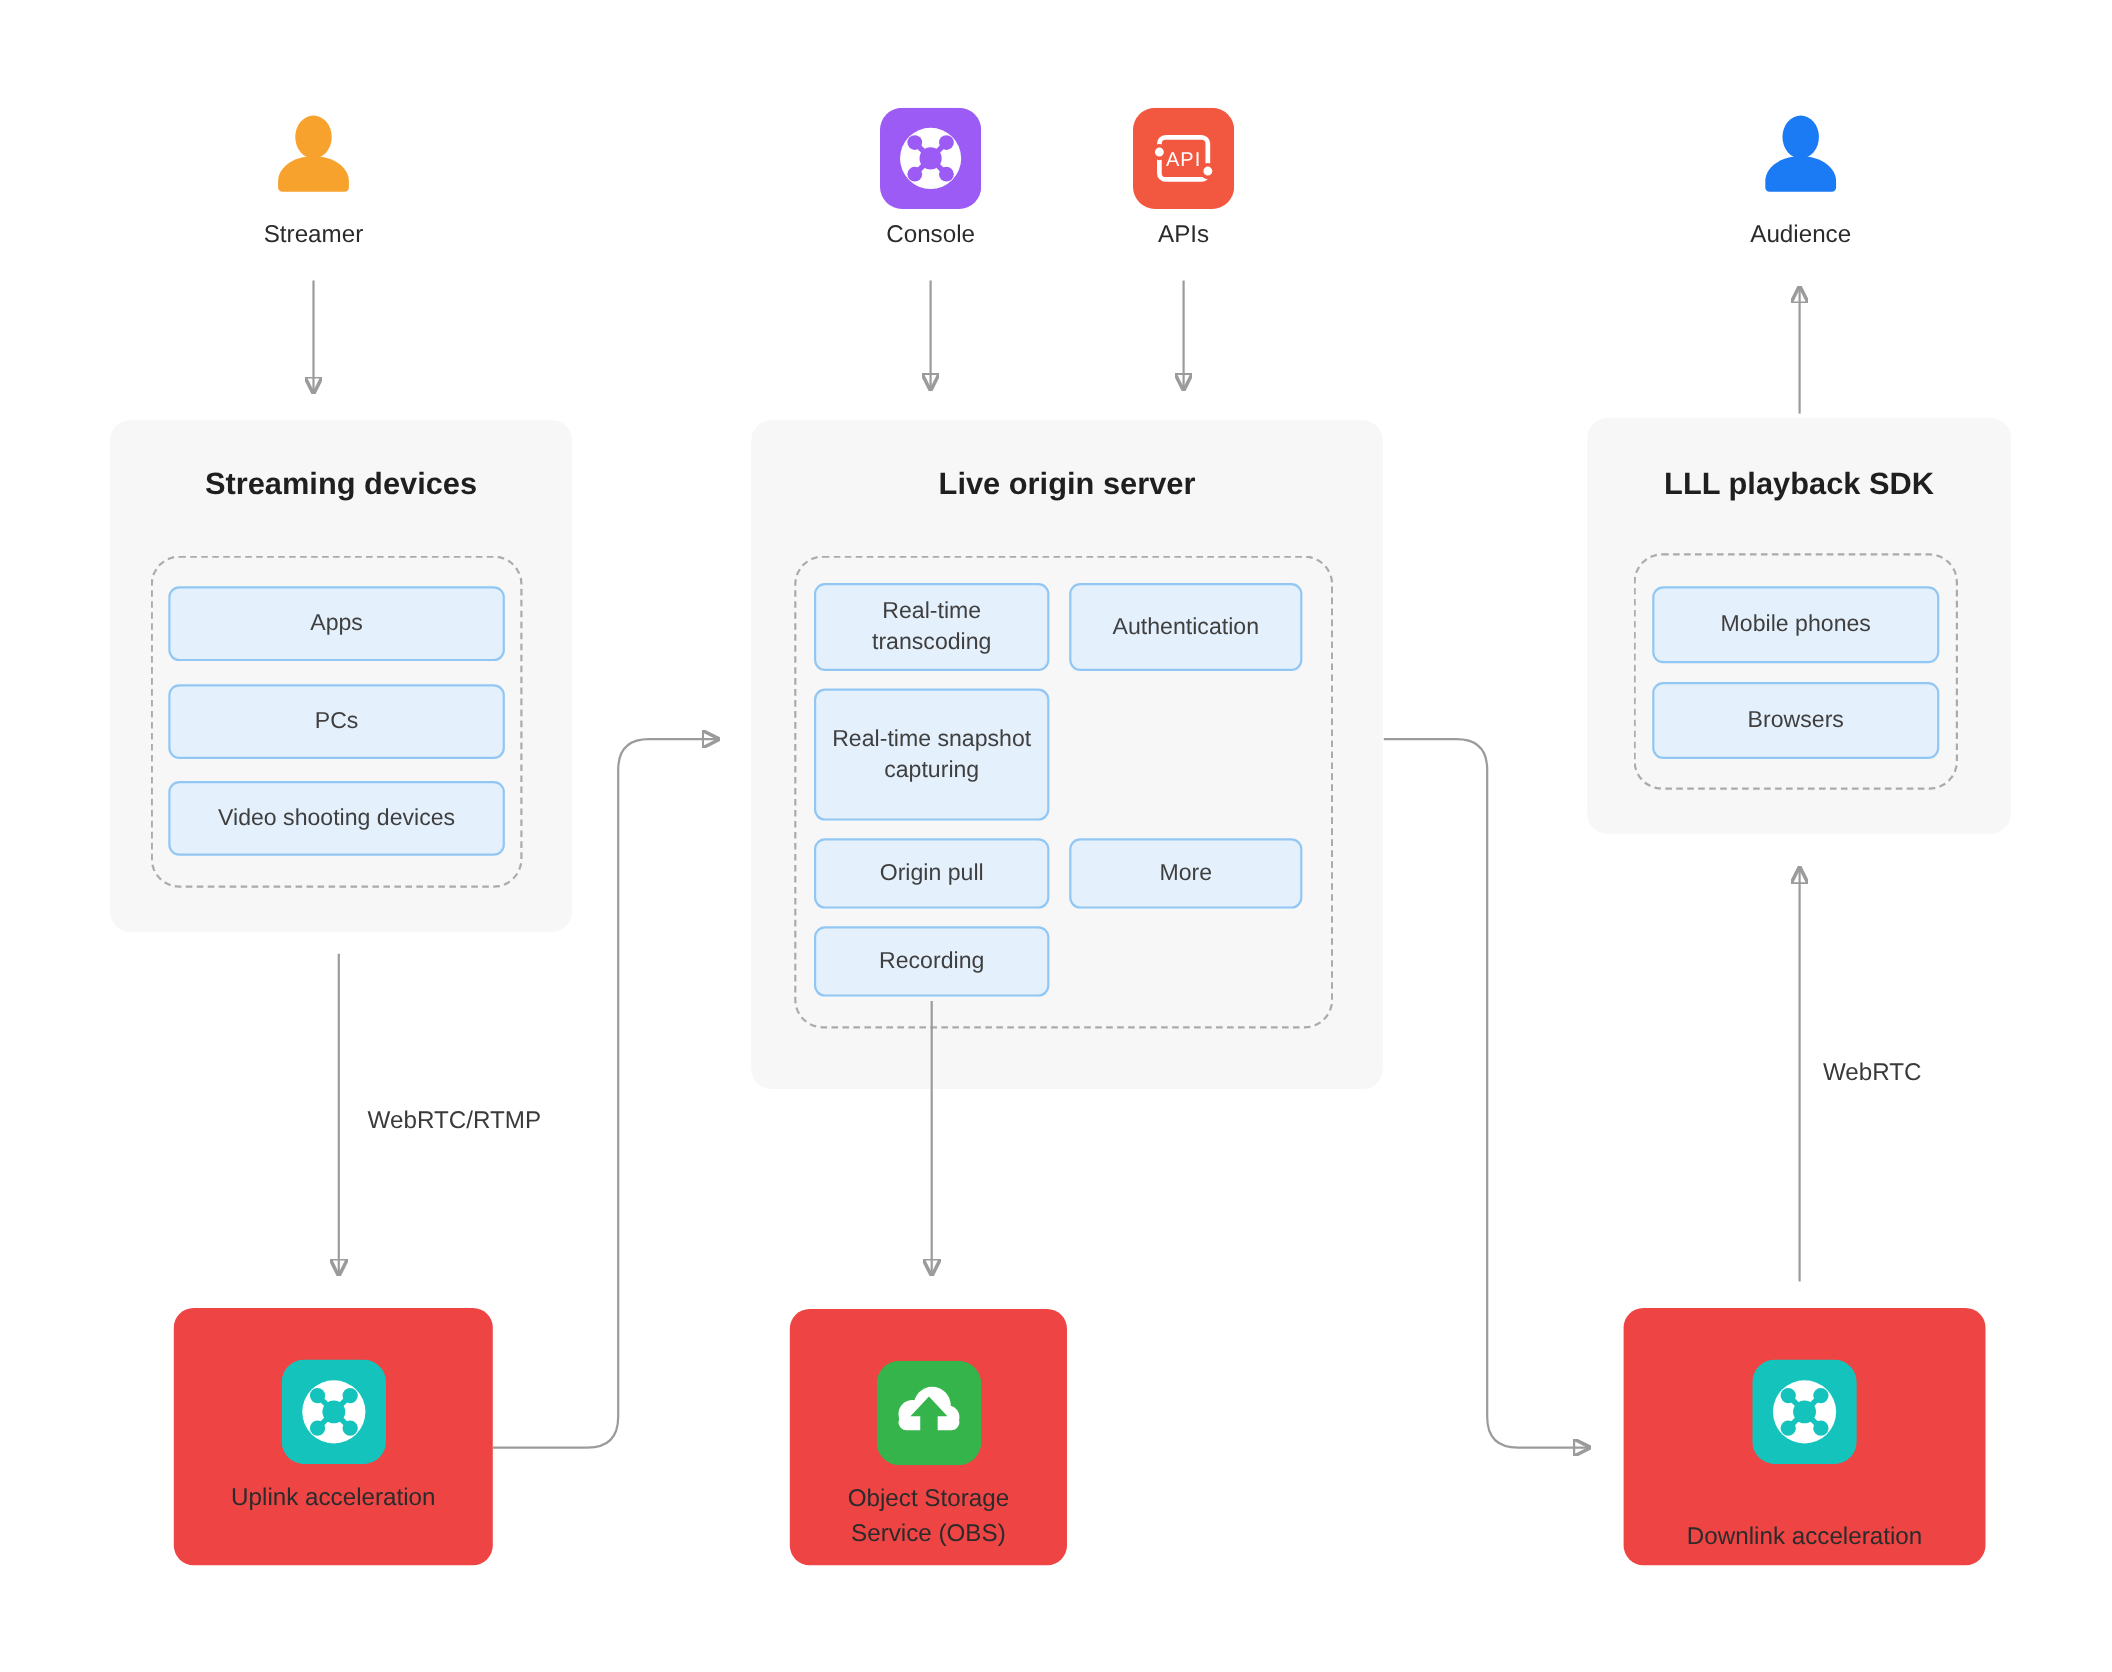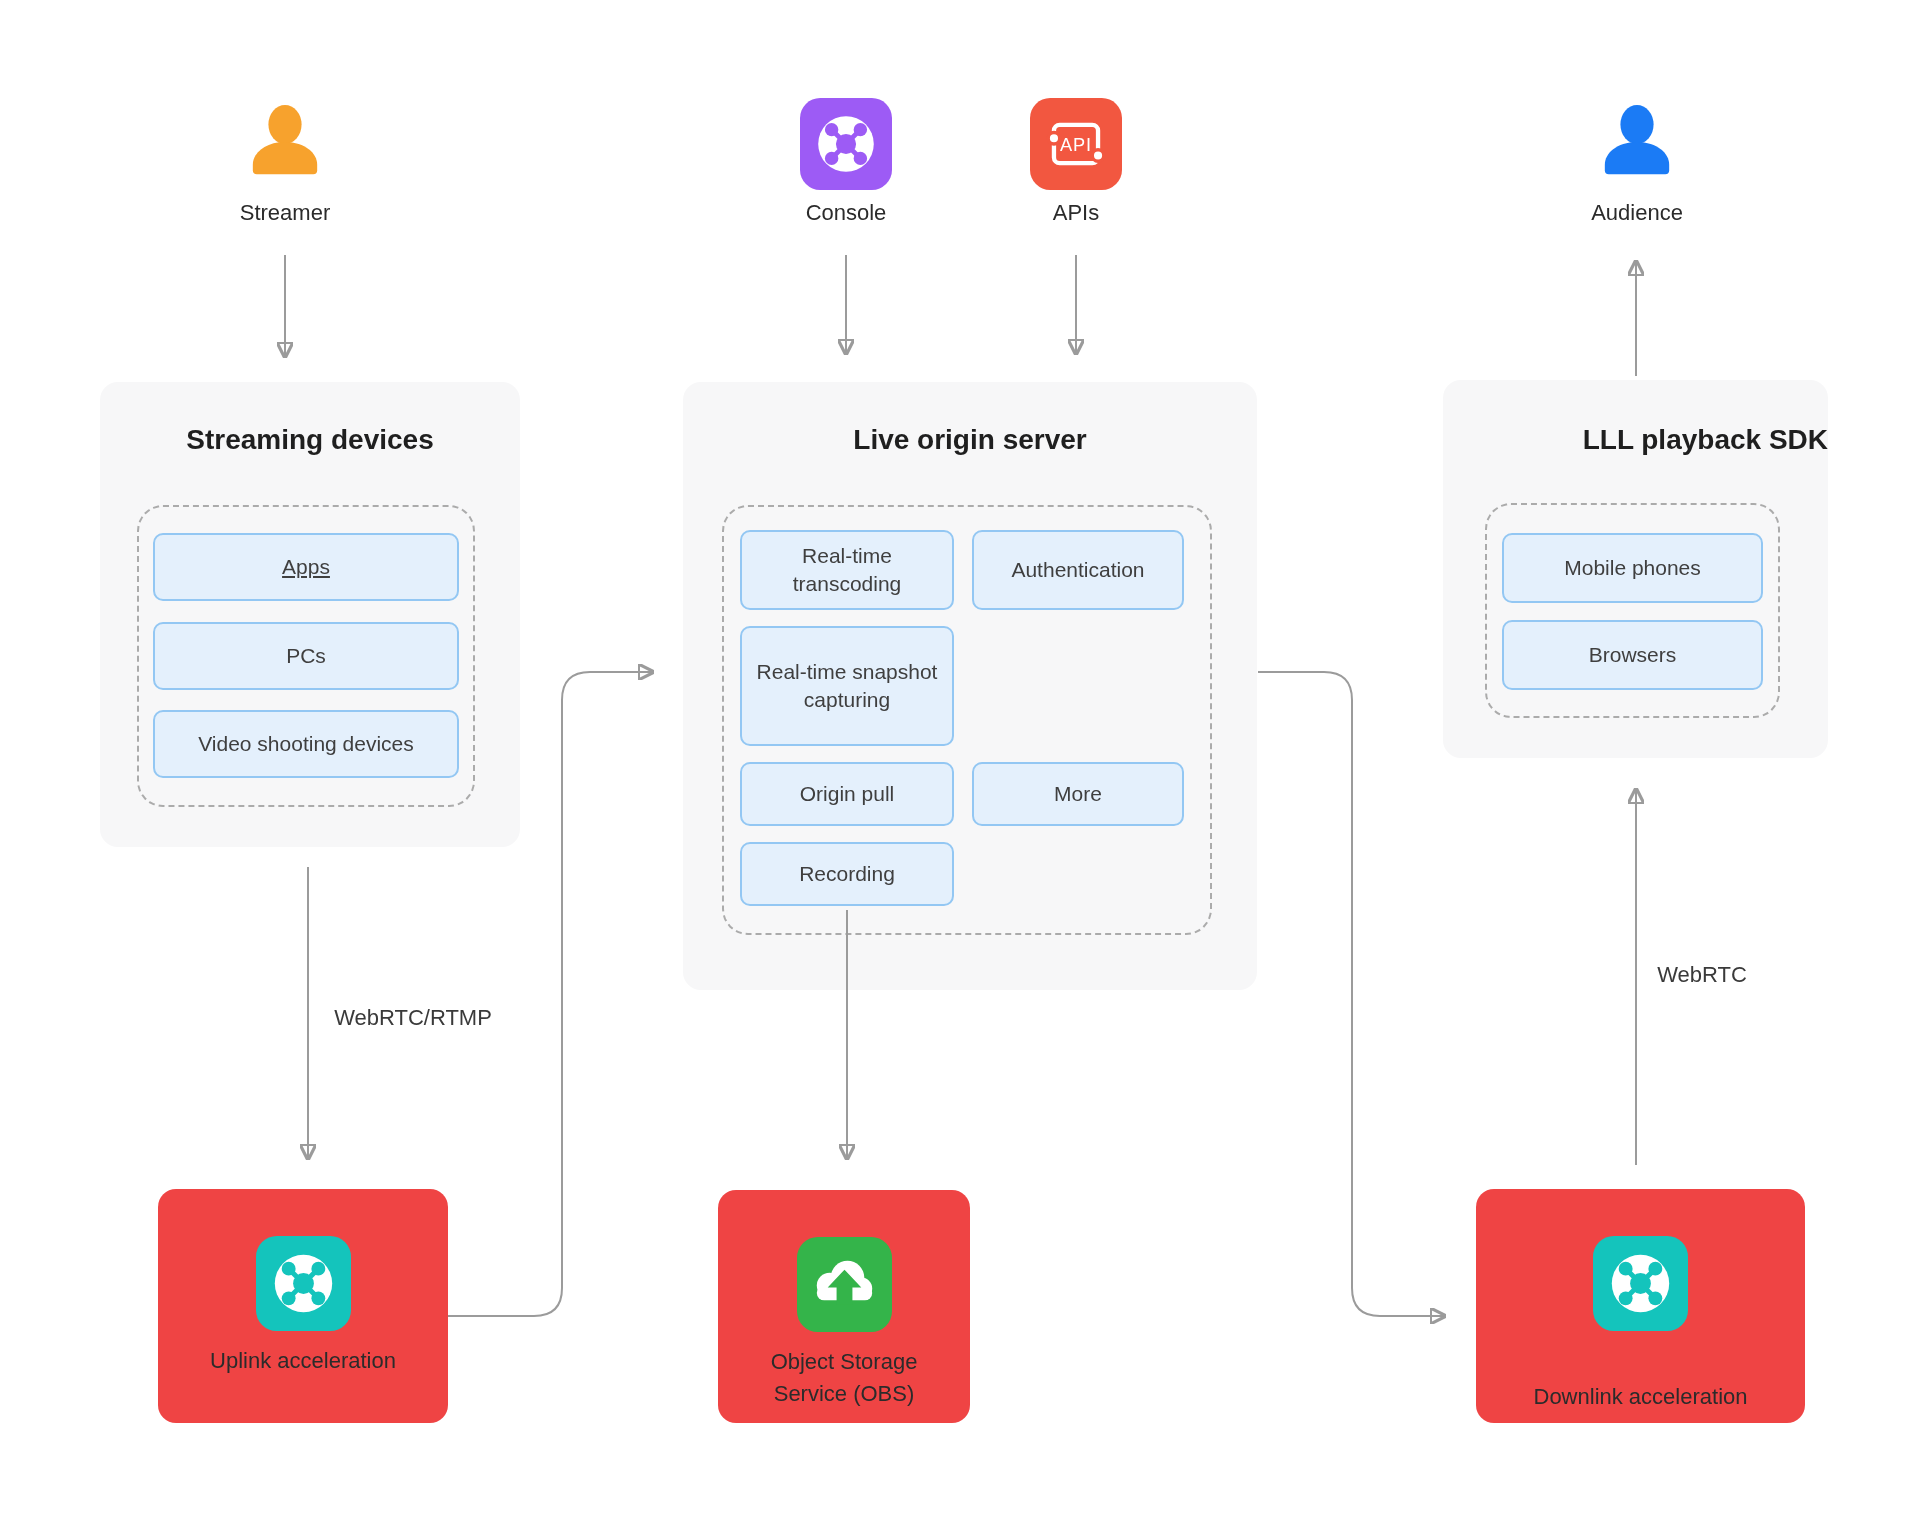--- a/index.html
+++ b/index.html
@@ -76,38 +76,38 @@
     <svg viewBox="0 0 80 92" width="78" height="90">
       <ellipse cx="40" cy="25" rx="17" ry="20" fill="#1B7BF5"></ellipse>
       <path d="M40 43 C 19 43 7 55 7 66 l0 6 a4 4 0 0 0 4 4 l58 0 a4 4 0 0 0 4 -4 l0 -6 C 73 55 61 43 40 43 Z" fill="#1B7BF5"></path>
     </svg>
     <div class="label">Audience</div>
   </div>
 
   <div class="panel" style="left:100px;top:382px;width:420px;height:465px;">
     <div class="panel-title" style="top:42px;">Streaming devices</div>
     <div class="dashed-box" style="left:37px;top:123px;width:338px;height:302px;"></div>
-    <div class="chip" style="left:53px;top:151px;width:306px;height:68px;text-decoration:underline;">Apps</div>
+    <div class="chip" style="left:53px;top:151px;width:306px;height:68px;">Apps</div>
     <div class="chip" style="left:53px;top:240px;width:306px;height:68px;">PCs</div>
     <div class="chip" style="left:53px;top:328px;width:306px;height:68px;">Video shooting devices</div>
   </div>
 
   <div class="panel" style="left:683px;top:382px;width:574px;height:608px;">
     <div class="panel-title" style="top:42px;">Live origin server</div>
     <div class="dashed-box" style="left:39px;top:123px;width:490px;height:430px;"></div>
     <div class="chip" style="left:57px;top:148px;width:214px;height:80px;">Real-time transcoding</div>
     <div class="chip" style="left:57px;top:244px;width:214px;height:120px;">Real-time snapshot capturing</div>
     <div class="chip" style="left:57px;top:380px;width:214px;height:64px;">Origin pull</div>
     <div class="chip" style="left:57px;top:460px;width:214px;height:64px;">Recording</div>
     <div class="chip" style="left:289px;top:148px;width:212px;height:80px;">Authentication</div>
     <div class="chip" style="left:289px;top:380px;width:212px;height:64px;">More</div>
   </div>
 
   <div class="panel" style="left:1443px;top:380px;width:385px;height:378px;">
-    <div class="panel-title" style="top:44px;text-align:right;">LLL playback SDK</div>
+    <div class="panel-title" style="top:44px;">LLL playback SDK</div>
     <div class="dashed-box" style="left:42px;top:123px;width:295px;height:215px;"></div>
     <div class="chip" style="left:59px;top:153px;width:261px;height:70px;">Mobile phones</div>
     <div class="chip" style="left:59px;top:240px;width:261px;height:70px;">Browsers</div>
   </div>
 
   <div class="service" style="left:158px;top:1189px;width:290px;height:234px;">
     <div class="icon-wrap">
       <svg viewBox="0 0 96 96" width="95" height="95">
         <rect width="96" height="96" rx="21" fill="#14C4BC"></rect>
         <circle cx="48" cy="48" r="29" fill="#ffffff"></circle>

